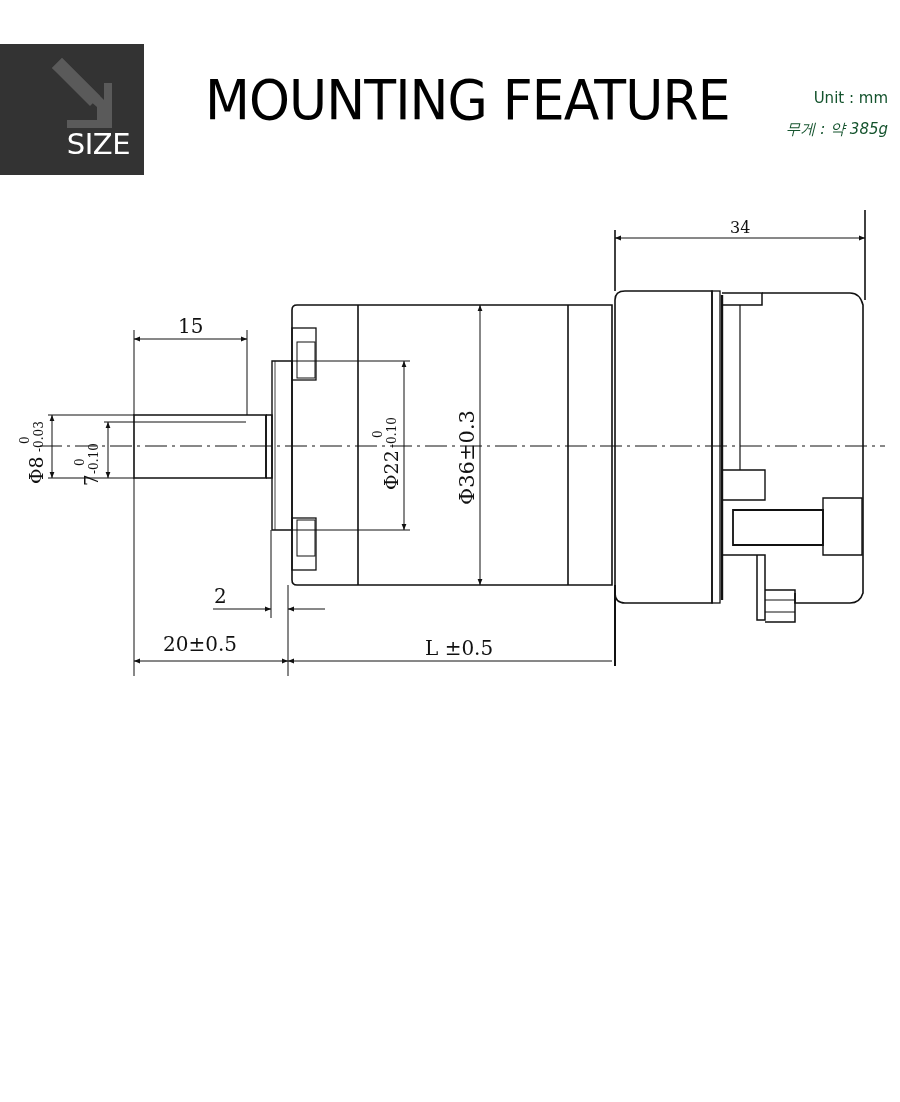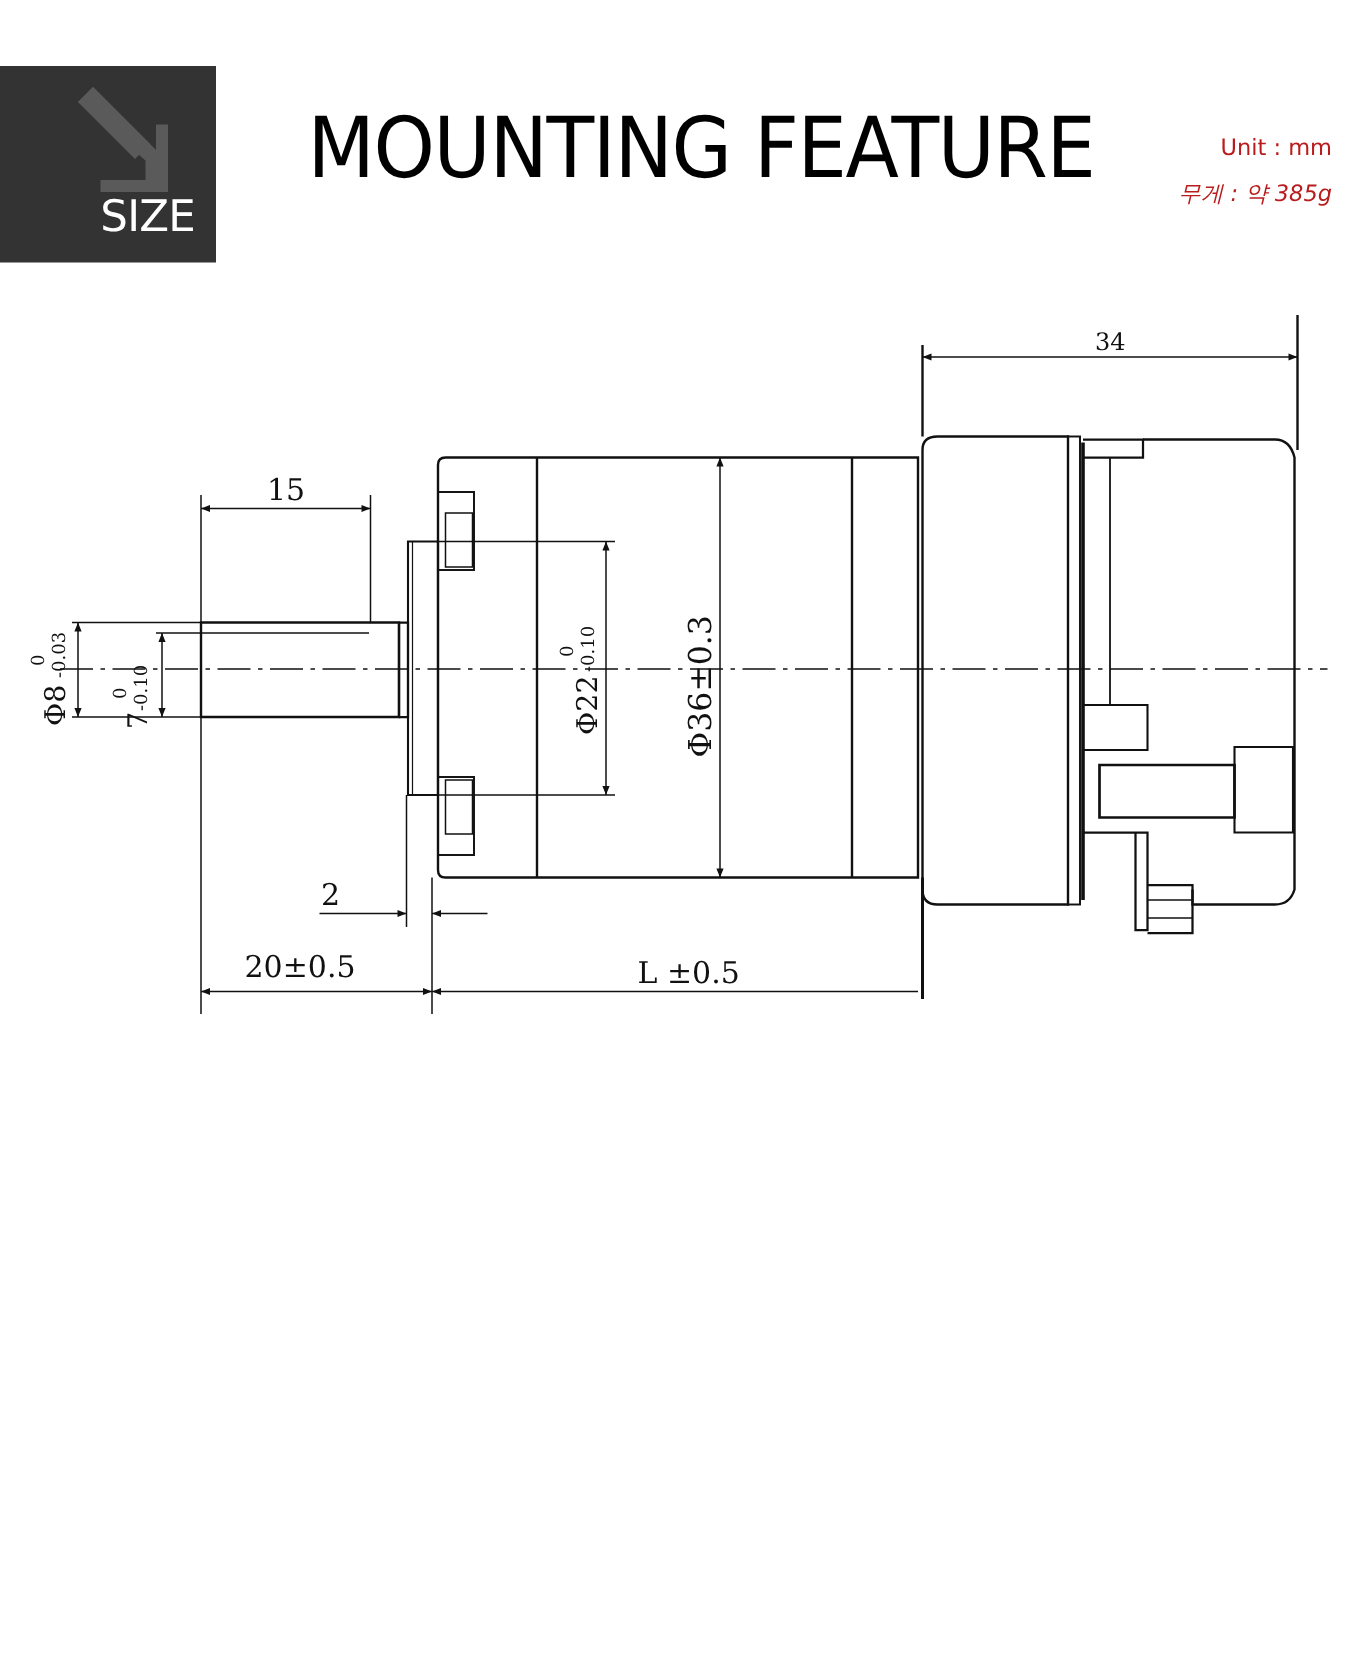--- a/index.html
+++ b/index.html
@@ -1,21 +1,21 @@
 <!DOCTYPE html>
 <html><head>
 <meta charset="utf-8">
 <style>
   html,body{margin:0;padding:0;background:#fff;}
   body{width:900px;height:1102px;position:relative;overflow:hidden;font-family:"Liberation Sans",sans-serif;}
   .size-badge{position:absolute;left:0;top:44px;width:144px;height:131px;background:#333333;}
   .size-badge svg{position:absolute;left:0;top:0;}
   .size-label{position:absolute;left:0;right:14px;bottom:14px;text-align:right;color:#fff;font-size:29px;font-family:"DejaVu Sans",sans-serif;letter-spacing:-0.5px;}
   .title{position:absolute;left:205px;top:72px;font-family:"DejaVu Sans",sans-serif;font-weight:normal;font-size:56px;color:#000;letter-spacing:-1px;transform:scaleX(0.93);transform-origin:left top;margin:0;line-height:1;}
-  .spec{position:absolute;right:12px;color:#b91c1c;font-size:15px;font-family:"DejaVu Sans",sans-serif;text-align:right;}
+  .spec{position:absolute;right:12px;color:#14532d;font-size:15px;font-family:"DejaVu Sans",sans-serif;text-align:right;}
   .spec.unit{top:89px;}
   .spec.weight{top:120px;font-style:italic;}
   .drawing{position:absolute;left:0;top:200px;}
   .dim{font-family:"DejaVu Serif","Liberation Serif",serif;fill:#111;}
 </style>
 </head>
 <body>
 
 <div class="size-badge">
   <svg width="130" height="131">

